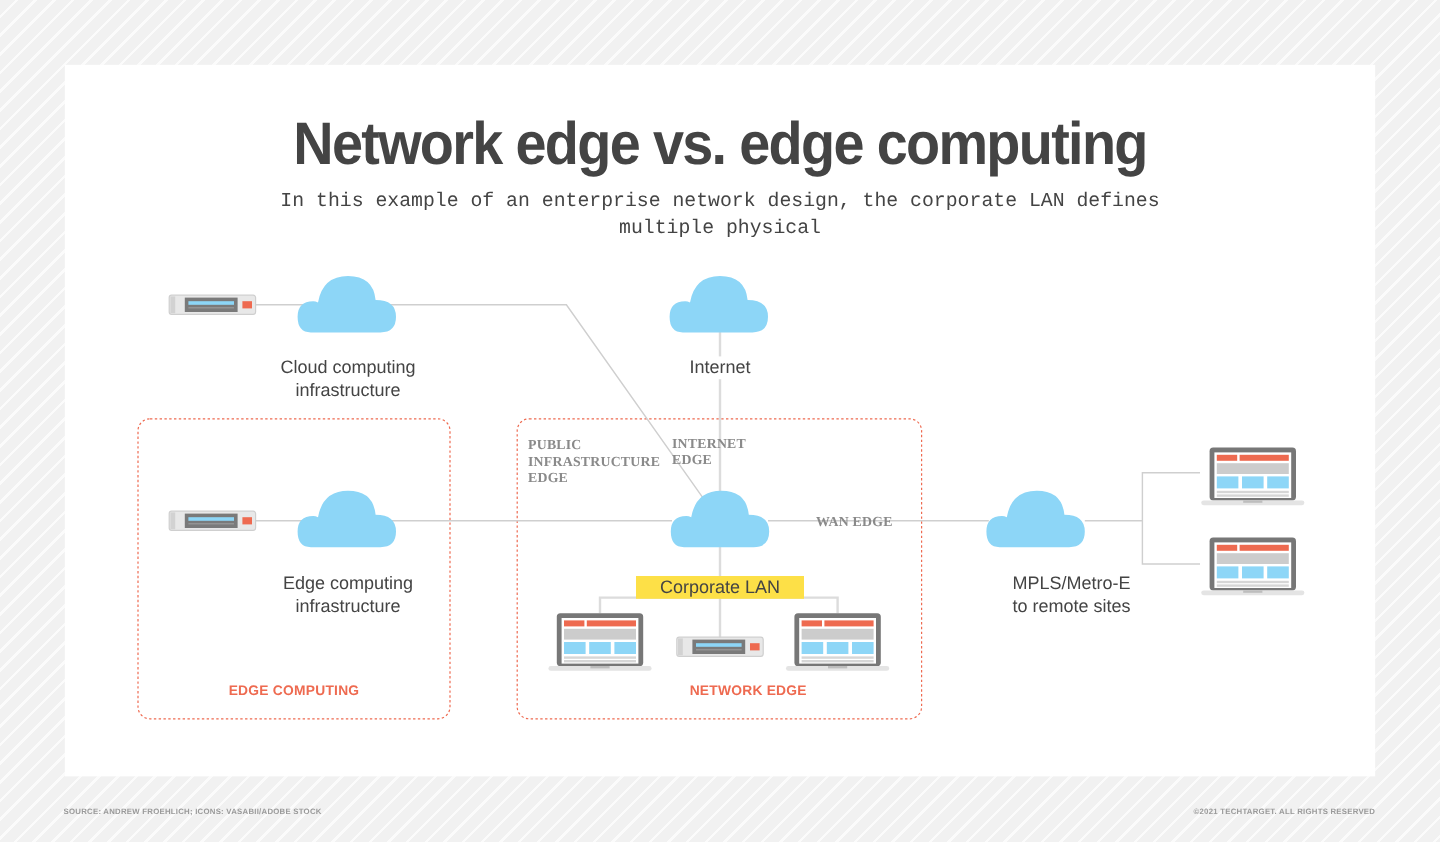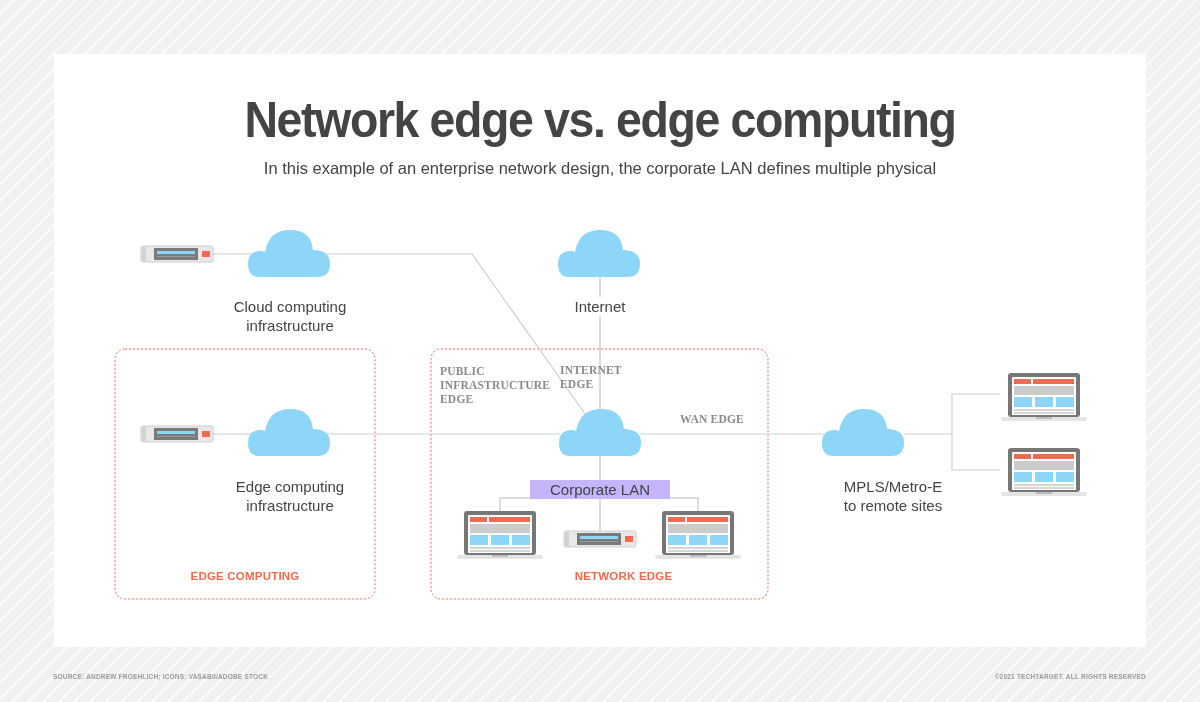--- a/index.html
+++ b/index.html
@@ -14,21 +14,21 @@
     background: #ffffff;
   }
   .title {
     position: absolute; left: 0; top: 90px; width: 1200px; text-align: center;
     font-family: "Liberation Sans", sans-serif; font-weight: bold;
     font-size: 50px; letter-spacing: -1.5px; color: #444444; line-height: 60px;
     transform: scaleX(0.93);
   }
   .subtitle {
     position: absolute; left: 200px; top: 157px; width: 800px; text-align: center;
-    font-size: 16.5px; color: #444444; line-height: 22px;
+    font-size: 16.5px; color: #444444; line-height: 22px; font-family: Liberation Mono, monospace;
   }
   svg.diagram { position: absolute; left: 0; top: 0; }
   .lbl {
     position: absolute; text-align: center; color: #444444;
     font-size: 15px; line-height: 19px; margin-top: 12px;
   }
   .edge-lbl {
     position: absolute; text-align: left; color: #8a8a8a;
     font-size: 11.5px; font-weight: bold; line-height: 14px; letter-spacing: 0.2px; font-family: Liberation Serif, serif;
   }
@@ -112,34 +112,34 @@
 
 <div class="lbl" style="left:190px; top:285px; width:200px;">
   <div>Cloud computing</div>
   <div>infrastructure</div>
 </div>
 <div class="lbl" style="left:540px; top:285px; width:120px; background:#fff;">Internet</div>
 <div class="lbl" style="left:190px; top:465px; width:200px;">
   <div>Edge computing</div>
   <div>infrastructure</div>
 </div>
-<div class="lbl" style="left:530px; top:468px; width:140px; background:#c4b5fd;">Corporate LAN</div>
+<div class="lbl" style="left:530px; top:468px; width:140px; background:#fde047;">Corporate LAN</div>
 <div class="lbl" style="left:813px; top:465px; width:160px;">
   <div>MPLS/Metro-E</div>
   <div>to remote sites</div>
 </div>
 
 <div class="edge-lbl" style="left:440px; top:364px; width:118px;">
   <div>PUBLIC</div>
   <div>INFRASTRUCTURE</div>
   <div>EDGE</div>
 </div>
 <div class="edge-lbl" style="left:560px; top:363px; width:80px;">
   <div>INTERNET</div>
   <div>EDGE</div>
 </div>
-<div class="edge-lbl" style="left:680px; top:412px; width:84px;">WAN EDGE</div>
+<div class="edge-lbl" style="left:680px; top:428px; width:84px;">WAN EDGE</div>
 
 <div class="zone-lbl" style="left:115px; top:570px; width:260px;">EDGE COMPUTING</div>
 <div class="zone-lbl" style="left:455px; top:570px; width:337px;">NETWORK EDGE</div>
 
 <div class="footer" style="left:53px;">SOURCE: ANDREW FROEHLICH; ICONS: VASABII/ADOBE STOCK</div>
 <div class="footer" style="right:54px;">©2021 TECHTARGET. ALL RIGHTS RESERVED</div>
 
 </body></html>

